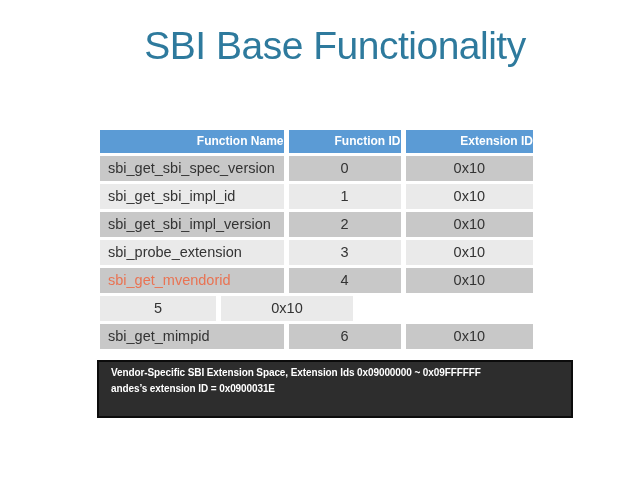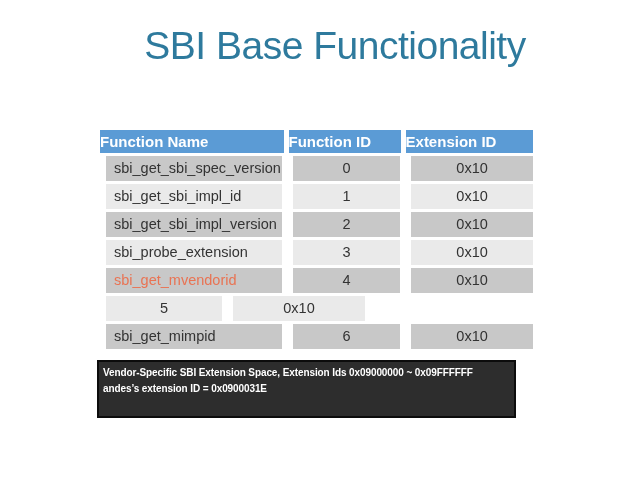--- a/index.html
+++ b/index.html
@@ -36,61 +36,60 @@
   }
   .thead, .trow {
     display: flex;
     gap: 5px;
     margin-bottom: 3px;
   }
   .hcell {
     background: var(--header-bg, #5B9BD5);
     color: #ffffff;
     font-weight: bold;
-    font-size: 15px;
+    font-size: 12px;
     height: 23px;
     line-height: 23px;
-    text-align: left;
+    text-align: right;
   }
   .cell {
     height: 25px;
     line-height: 25px;
     font-size: 14.5px;
     color: #333333;
     text-align: center;
     overflow: hidden;
     white-space: nowrap;
-    margin-left: 6px;
   }
   .col-name  { width: 190px; }
   .col-id    { width: 116px; }
   .col-ext   { width: 132px; }
   .cell.col-name {
     text-align: left;
     padding-left: 8px;
     width: 182px;
   }
   .trow.dark .cell  { background: var(--row-dark, #C8C8C8); }
   .trow.light .cell { background: var(--row-light, #EAEAEA); }
   .cell.highlight   { color: var(--highlight, #E97353); }
   .note-box {
     position: absolute;
     left: 97px;
     top: 360px;
-    width: 419px;
+    width: 476px;
     height: 58px;
     box-sizing: border-box;
     background: var(--note-bg, #2D2D2D);
     border: 2px solid #0c0c0c;
     color: #ffffff;
     font-weight: bold;
     font-size: 10px;
     letter-spacing: -0.1px;
     line-height: 16px;
-    padding: 3px 4px;
+    padding: 3px 12px;
   }
   .note-line { white-space: nowrap; }
   .note-highlight { color: var(--note-highlight, #D26746); }
 </style>
 </head>
 <body>
 
 <div class="slide">
 
   <div class="title">SBI Base Functionality</div>

